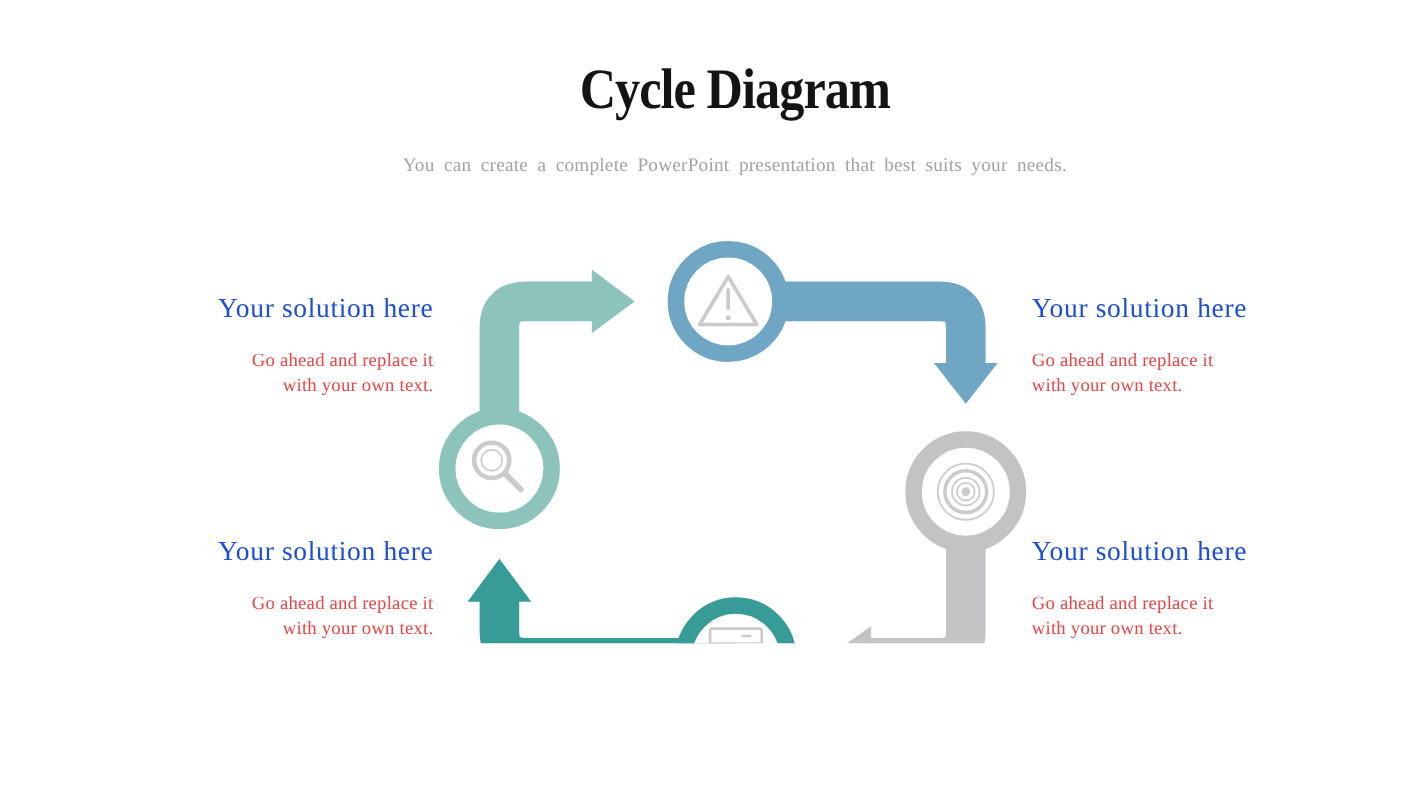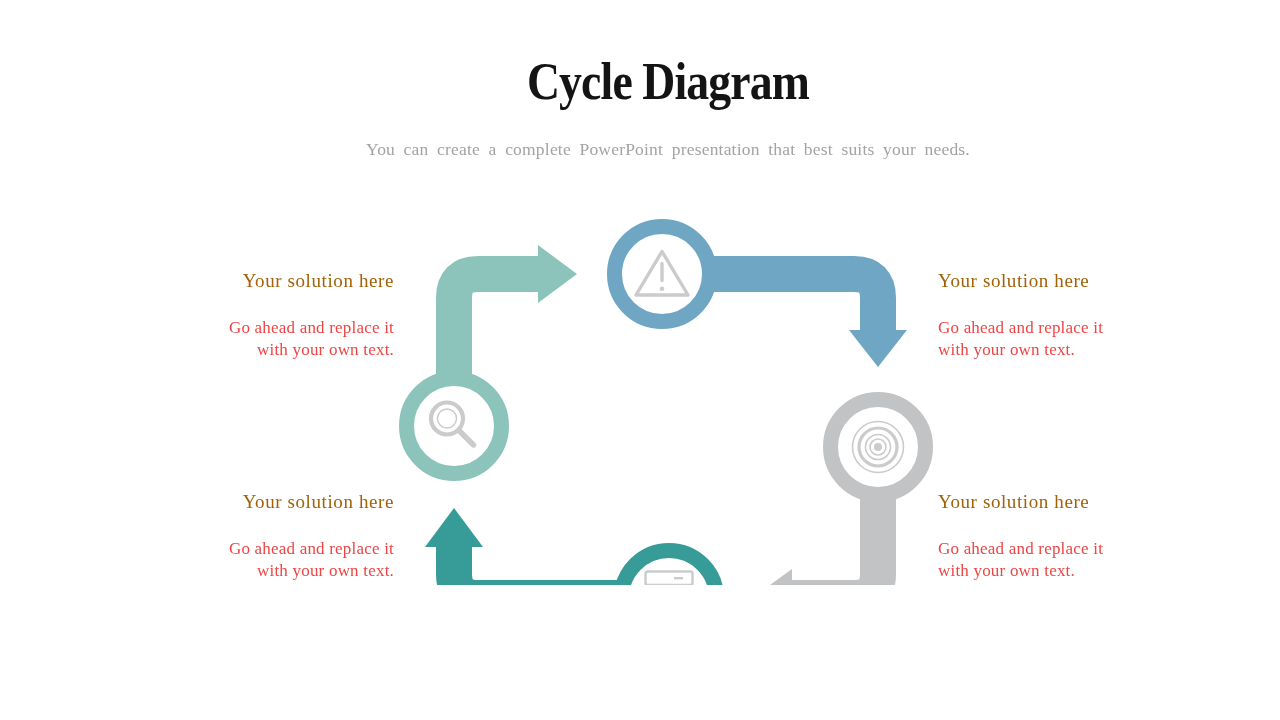--- a/index.html
+++ b/index.html
@@ -13,21 +13,21 @@
     text-align:center;font-size:52px;font-weight:700;color:#141414;
     letter-spacing:-1px;transform:scaleX(.88);transform-origin:50% 0;
   }
   .subtitle{
     position:absolute;top:139px;left:0;width:100%;margin:0;
     text-align:center;font-size:17.5px;color:#a3a3a3;word-spacing:4px;letter-spacing:.2px;
   }
   .diagram-svg{position:absolute;left:0;top:0;width:1280px;height:720px;}
   .sol{position:absolute;width:280px;}
   .sol h2{
-    margin:0 0 22px 0;font-size:19px;font-weight:400;color:#a16207;
+    margin:0 0 22px 0;font-size:25px;font-weight:400;color:#1d4ed8;
     letter-spacing:.6px;line-height:29px;
   }
   .sol p{margin:0;font-size:17px;color:#ef4444;line-height:22px;letter-spacing:.2px;}
   .sol-tl{top:266px;right:914px;text-align:right;}
   .sol-bl{top:487px;right:914px;text-align:right;}
   .sol-tr{top:266px;left:910px;text-align:left;}
   .sol-br{top:487px;left:910px;text-align:left;}
 </style>
 </head>
 <body>

